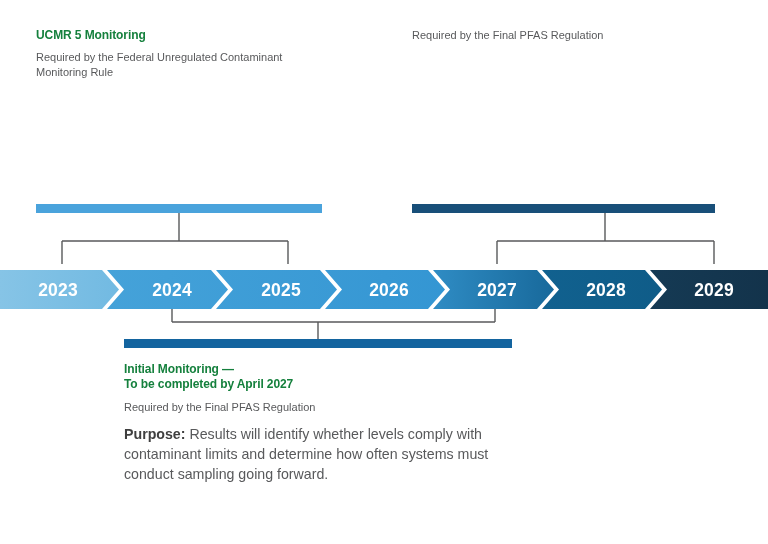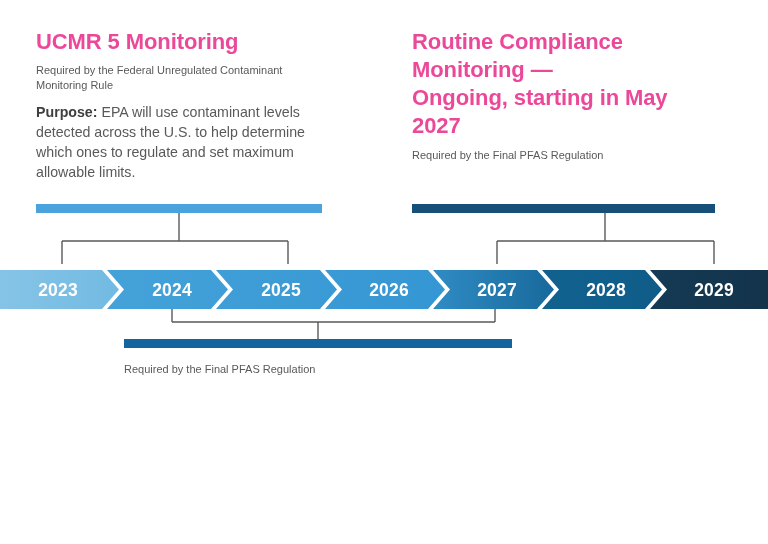--- a/index.html
+++ b/index.html
@@ -18,23 +18,23 @@
     position: absolute;
     left: 0; top: 0;
     width: 768px;
     height: 544px;
   }
 
   
   .block { position: absolute; }
 
   .block-title {
-    font-size: 22px;
+    font-size: 12px;
     font-weight: bold;
-    color: #ec4899;
+    color: #15803d;
     line-height: 1.28;
     letter-spacing: -0.1px;
     margin: 0 0 7px 0;
     white-space: pre-line;
   }
   .block-sub {
     font-size: 11px;
     font-weight: normal;
     color: #58595b;
     line-height: 1.33;
@@ -87,34 +87,34 @@
   }
 </style>
 </head>
 <body>
 
 <div id="stage">
 
   <div class="block" id="block-ucmr5">
     <div class="block-title">UCMR 5 Monitoring</div>
     <div class="block-sub">Required by the Federal Unregulated Contaminant Monitoring Rule</div>
-    <div class="block-purpose"><b>Purpose:</b><span> EPA will use contaminant levels detected across the U.S. to help determine which ones to regulate and set maximum allowable limits.</span></div>
   </div>
   <div class="accent-bar" id="bar-ucmr5"></div>
 
   <div class="block" id="block-routine">
-    <div class="block-title">Routine Compliance Monitoring —
-Ongoing, starting in May 2027</div>
     <div class="block-sub">Required by the Final PFAS Regulation</div>
   </div>
   <div class="accent-bar" id="bar-routine"></div>
 
   <div class="accent-bar" id="bar-initial"></div>
   <div class="block" id="block-initial">
+    <div class="block-title">Initial Monitoring —
+To be completed by April 2027</div>
     <div class="block-sub">Required by the Final PFAS Regulation</div>
+    <div class="block-purpose"><b>Purpose:</b><span> Results will identify whether levels comply with contaminant limits and determine how often systems must conduct sampling going forward.</span></div>
   </div>
 
   <svg id="connectors" viewBox="0 0 768 544">
 
     <g id="bracket-left" fill="none" stroke="#58595b" stroke-width="1.4">
       <path d="M 179 213 L 179 241"></path>
       <path d="M 62 241 L 288 241"></path>
       <path d="M 62 241 L 62 264"></path>
       <path d="M 288 241 L 288 264"></path>
     </g>

